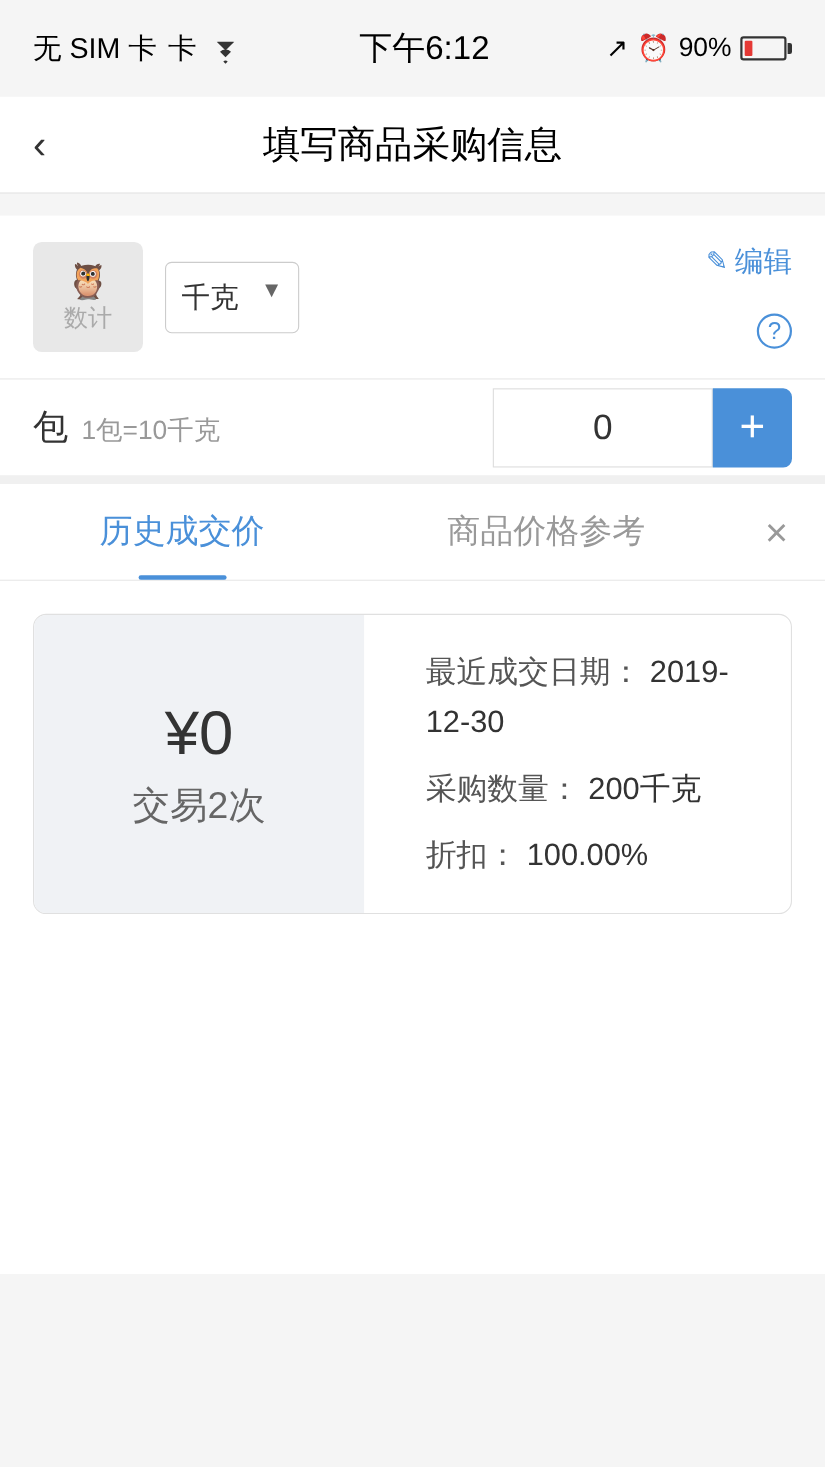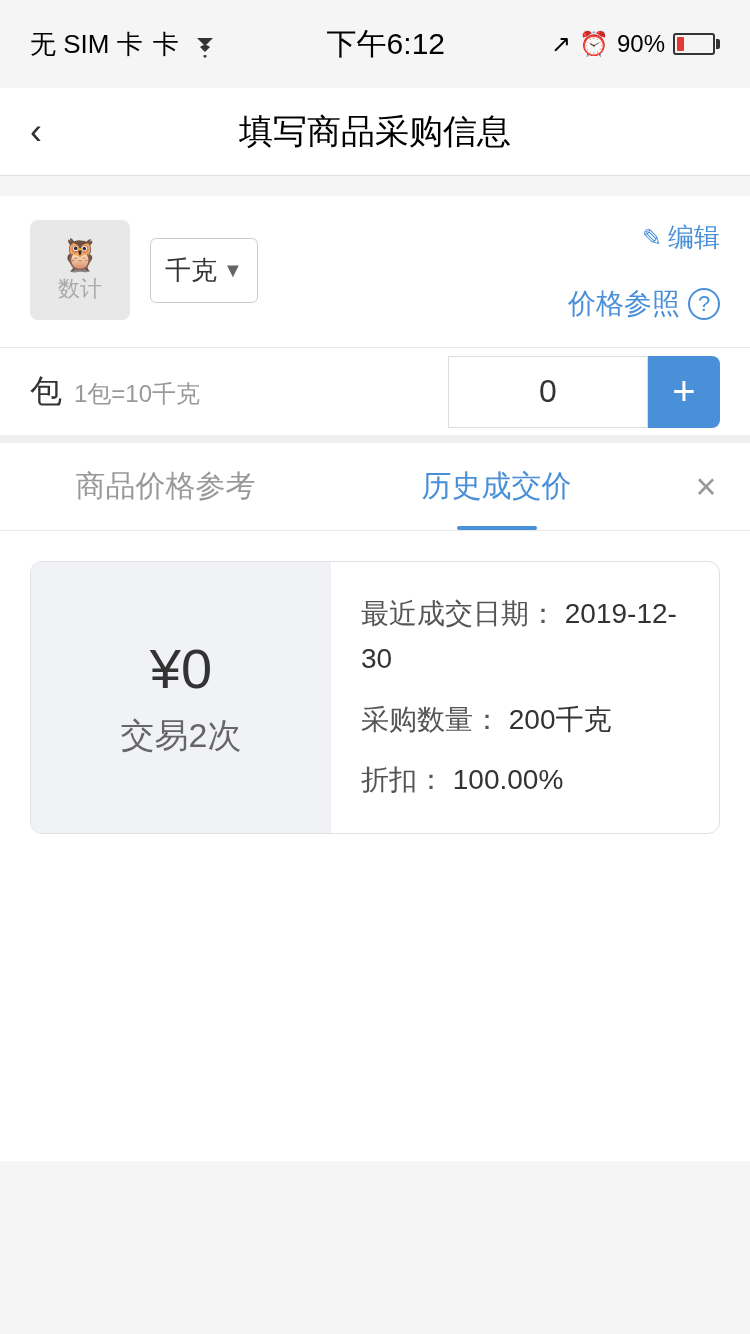--- a/index.html
+++ b/index.html
@@ -144,22 +144,21 @@
       color: #555;
     }
     .unit-selector {
       border: 1px solid #ccc;
       border-radius: 6px;
       padding: 14px 14px;
       font-size: 26px;
       color: #333;
       background: #fff;
       display: flex;
-      align-items: center;
-      gap: 6px;
+      gap: 20px;
     }
     .unit-arrow {
       font-size: 20px;
       color: #666;
     }
     .edit-btn {
       font-size: 26px;
       color: #4a90d9;
       display: flex;
       align-items: center;
@@ -320,20 +319,21 @@
       font-size: 34px;
       color: #666;
     }
     .price-card-right {
       flex: 1;
       padding: 30px 30px;
       display: flex;
       flex-direction: column;
       gap: 16px;
       justify-content: center;
+      margin-left: 26px;
     }
     .price-detail-row {
       font-size: 28px;
       color: #333;
       line-height: 1.6;
     }
     .price-detail-label {
       color: #555;
     }
     .price-detail-value {
@@ -393,21 +393,20 @@
           </div>
         </div>
       </div>
     </div>
     <div class="product-actions">
       <div class="edit-btn">
         <span style="font-size:24px;">✎</span>
         <span>编辑</span>
       </div>
       <div class="price-ref-btn">
-        <span>价格参照</span>
         <span style="width:32px;height:32px;border:2px solid #4a90d9;border-radius:50%;display:inline-flex;align-items:center;justify-content:center;font-size:22px;color:#4a90d9;">?</span>
       </div>
     </div>
   </div>
 </div>
 
 <div class="quantity-section">
   <div class="quantity-row">
     <div class="quantity-label-group">
       <div style="display:flex;align-items:baseline;gap:12px;">
@@ -418,25 +417,25 @@
     <div class="quantity-controls">
       <input class="quantity-input" type="text" value="0" style="">
       <button class="quantity-plus">+</button>
     </div>
   </div>
 </div>
 
 <div class="tabs-container">
   <div class="tabs-header">
     <div class="tab-item">
-      <span class="tab-label">商品价格参考</span>
-    </div>
-    <div class="tab-item">
       <span class="tab-label active">历史成交价</span>
       <div class="tab-underline"></div>
+    </div>
+    <div class="tab-item">
+      <span class="tab-label">商品价格参考</span>
     </div>
     <div class="tab-close">×</div>
   </div>
 
   <div class="content-area">
     <div class="price-card">
       <div class="price-card-left">
         <div class="price-amount">
           <span>¥</span><span>0</span>
         </div>

